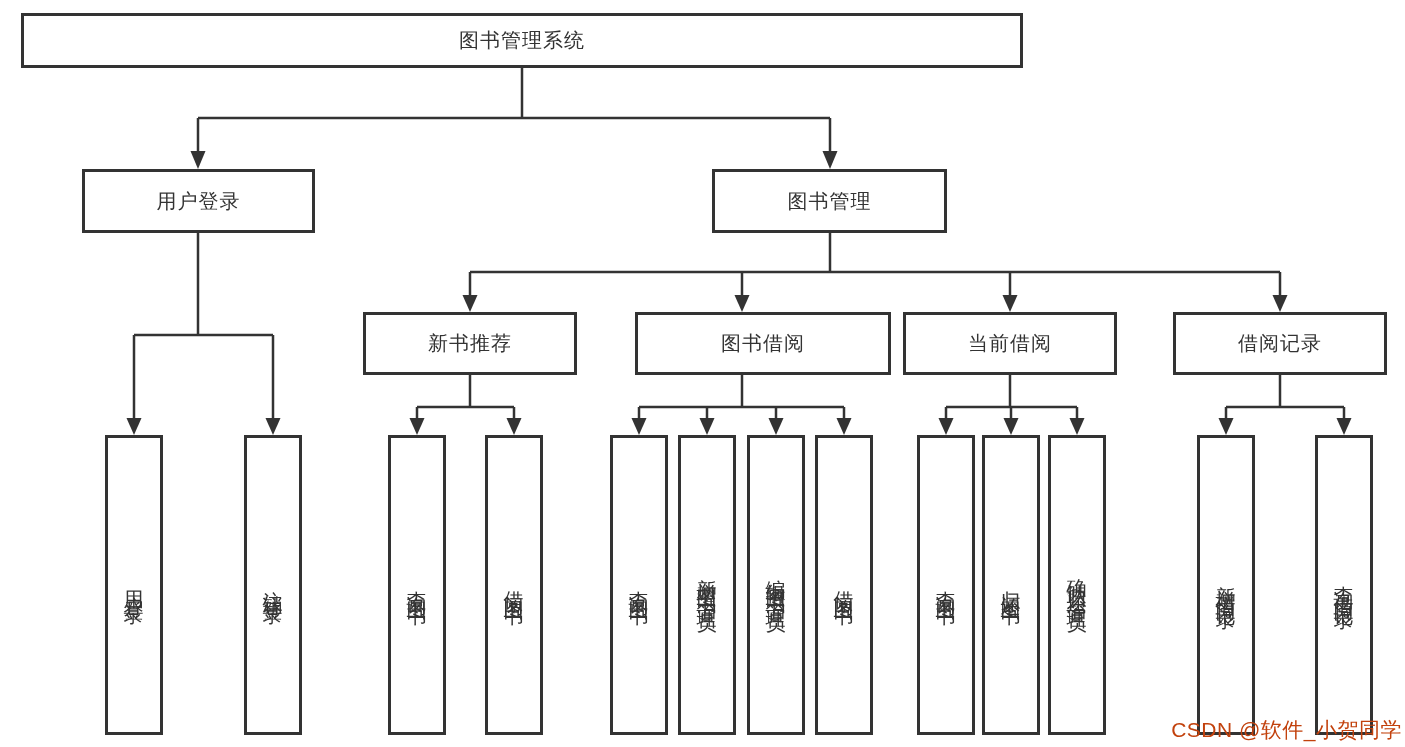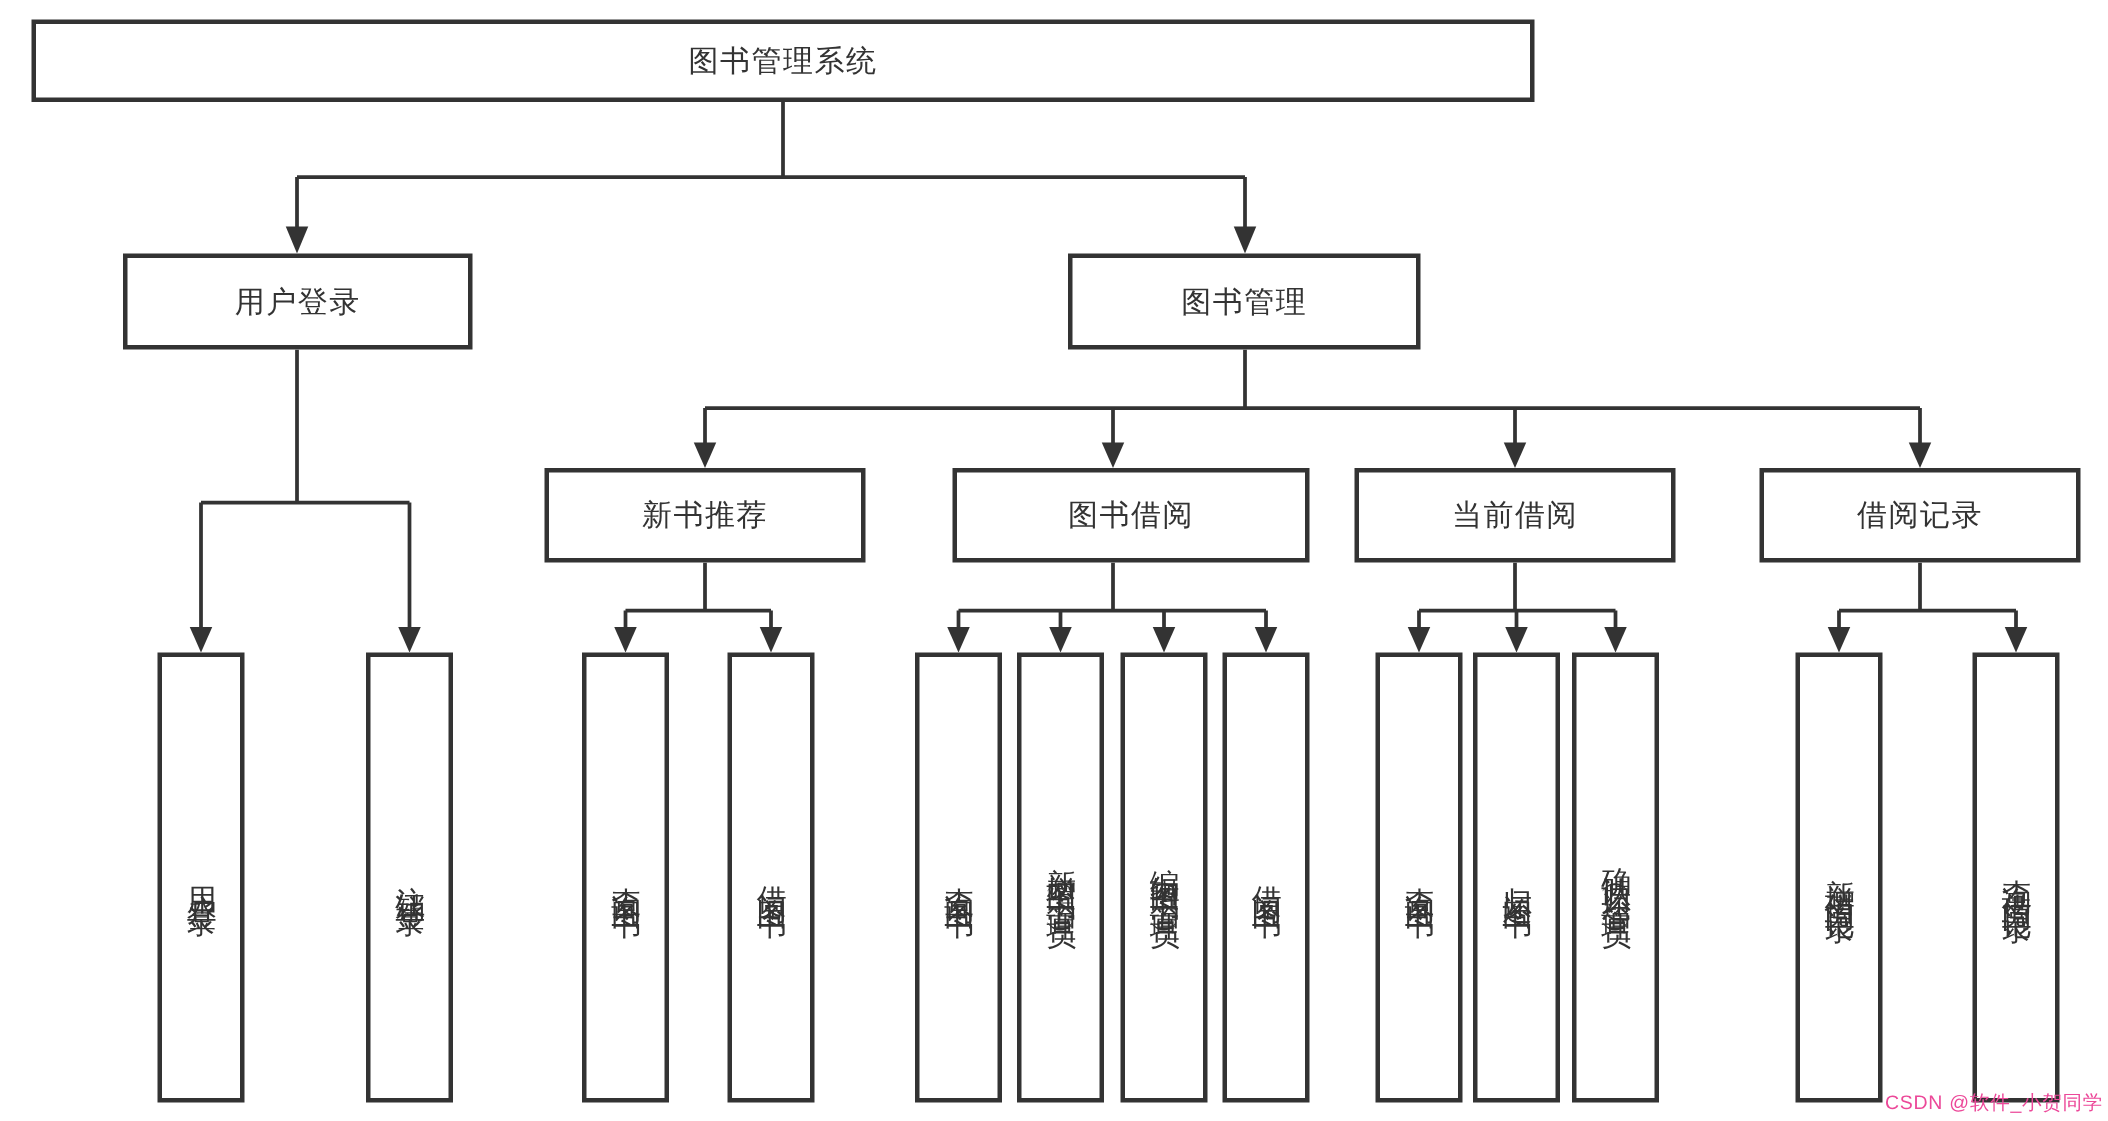--- a/index.html
+++ b/index.html
@@ -55,42 +55,42 @@
     writing-mode: vertical-rl;
     text-orientation: mixed;
     letter-spacing: 5px;
     font-size: 20px;
     line-height: 1;
     white-space: nowrap;
   }
   #n-user-login   { left: 82px;  width: 233px; }
   #n-book-mgmt    { left: 712px; width: 235px; }
   #n-recommend    { left: 363px; width: 214px; }
-  #n-borrowing    { left: 635px; width: 238px; align-items: center; }
+  #n-borrowing    { left: 635px; width: 256px; align-items: center; }
   #n-current      { left: 903px; width: 214px; }
   #n-records      { left: 1173px; width: 214px; }
   #lf-1  { left: 105px;  }
   #lf-2  { left: 244px;  }
   #lf-3  { left: 388px;  }
   #lf-4  { left: 485px;  }
   #lf-5  { left: 610px;  }
   #lf-6  { left: 678px;  }
   #lf-7  { left: 747px;  }
   #lf-8  { left: 815px;  }
   #lf-9  { left: 917px;  }
   #lf-10 { left: 982px;  }
   #lf-11 { left: 1048px; }
   #lf-12 { left: 1197px; }
   #lf-13 { left: 1315px; }
   .watermark {
     position: absolute;
     right: 3px;
     bottom: 3px;
-    font-size: 13px;
-    color: #ec4899;
+    font-size: 21px;
+    color: #c2410c;
     z-index: 5;
     letter-spacing: 0.5px;
     white-space: nowrap;
   }
 </style>
 </head>
 <body>
 
 <div class="stage">
 

